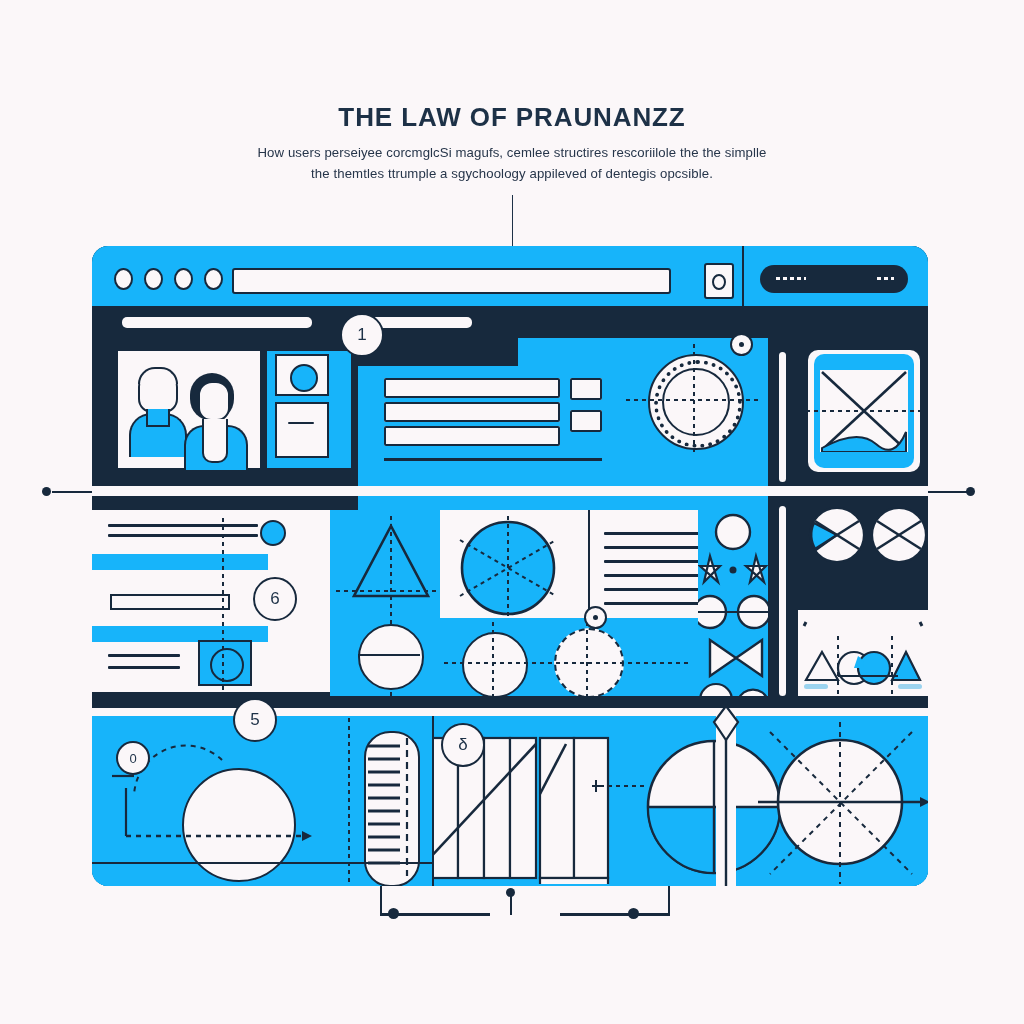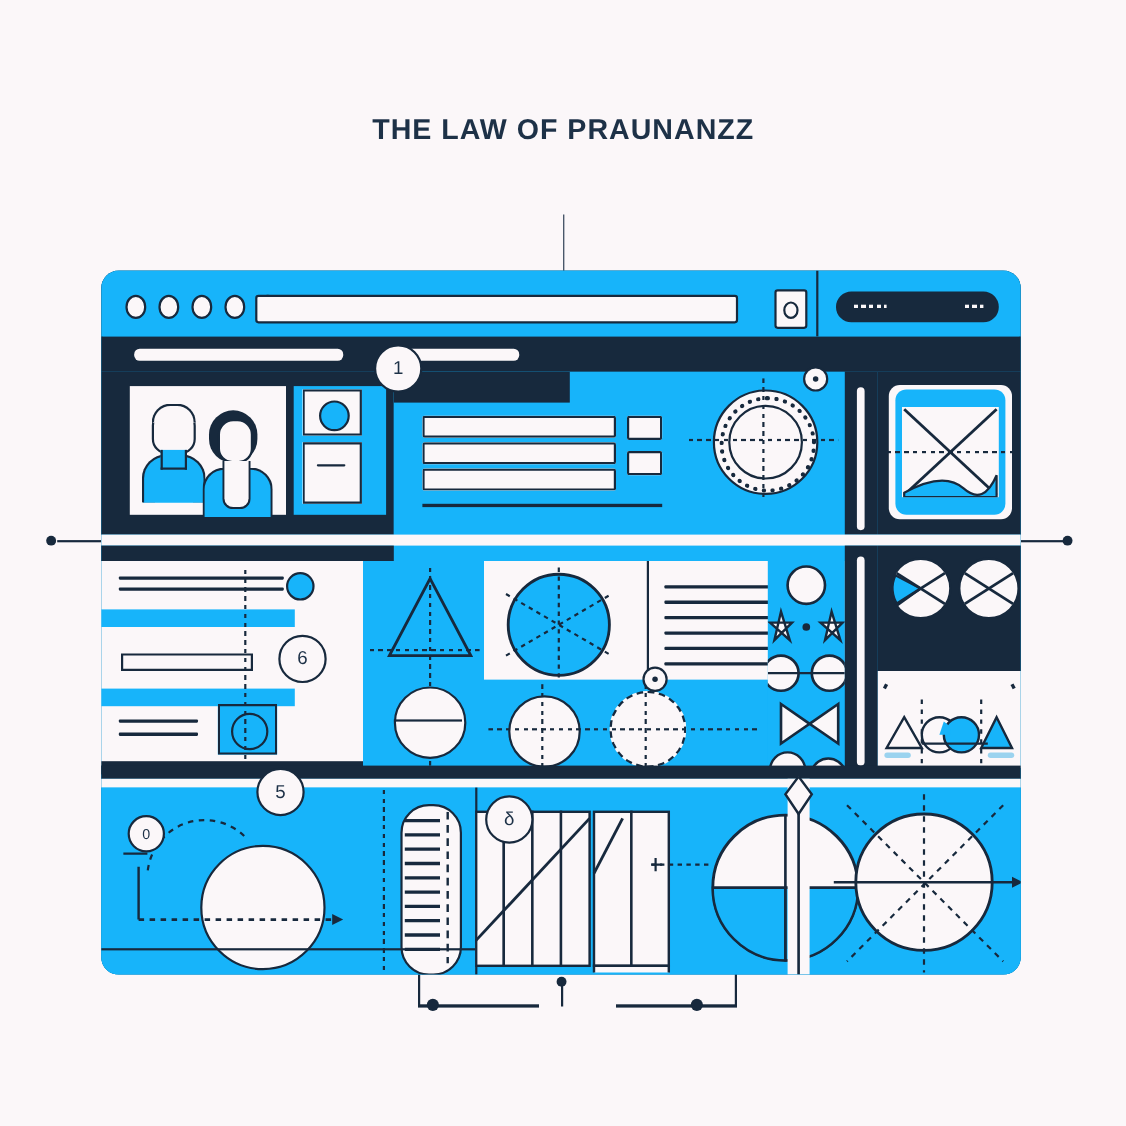--- a/index.html
+++ b/index.html
@@ -81,20 +81,22 @@
   .solid-v{background:#17293d;width:2px;}
 </style>
 </head>
 <body>
 
 <div class="stage">
 
   <div class="heading">
     <h1 class="title">THE LAW OF PRAUNANZZ</h1>
     <p class="subtitle">
+      <span>How users perseiyee corcmglcSi magufs, cemlee structires rescoriilole the the simplle</span>
+      <span>the themtles ttrumple a sgychoology appileved of dentegis opcsible.</span>
     </p>
   </div>
   <div class="stem"></div>
 
   <div class="lead" style="left:52px;top:491px;width:92px;height:2px;"></div>
   <div class="leaddot" style="left:42px;top:487px;"></div>
   <div class="lead" style="left:920px;top:491px;width:52px;height:2px;"></div>
   <div class="leaddot" style="left:966px;top:487px;"></div>
 
   <div class="lead" style="left:380px;top:913px;width:110px;height:2.5px;"></div>

